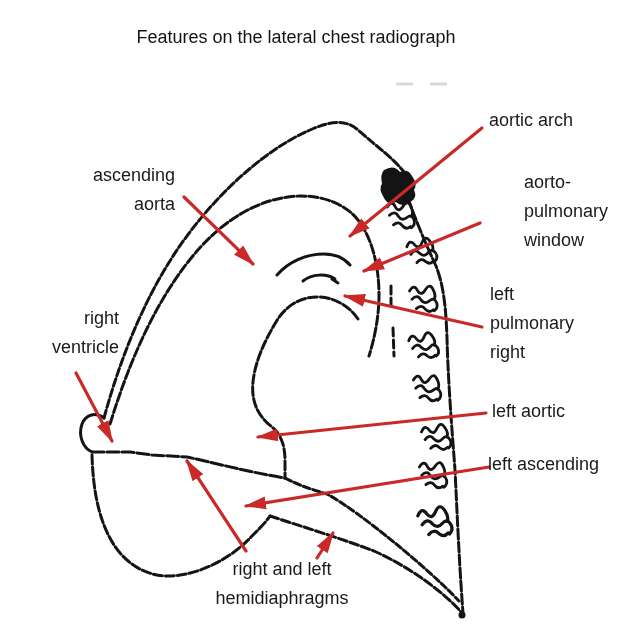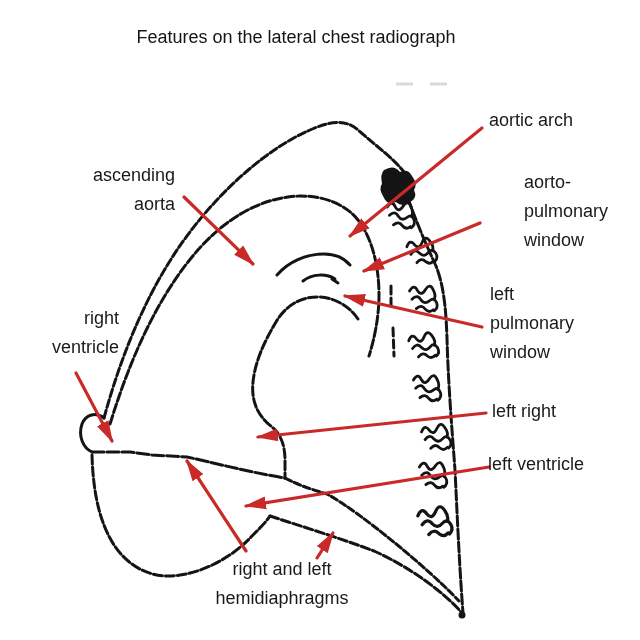--- a/index.html
+++ b/index.html
@@ -102,20 +102,20 @@
   <div class="title">Features on the lateral chest radiograph</div>
 
   <div class="label lbl-aortic-arch">aortic arch</div>
   <div class="label lbl-ascending-aorta">ascending
 aorta</div>
   <div class="label lbl-apw">aorto-
 pulmonary
 window</div>
   <div class="label lbl-lpw">left
 pulmonary
-window</div>
+right</div>
   <div class="label lbl-right-ventricle">right
 ventricle</div>
-  <div class="label lbl-left-atrium">left right</div>
-  <div class="label lbl-left-ventricle">left ventricle</div>
+  <div class="label lbl-left-atrium">left aortic</div>
+  <div class="label lbl-left-ventricle">left ascending</div>
   <div class="label lbl-hemidiaphragms">right and left
 hemidiaphragms</div>
 </div>
 
 </body></html>

